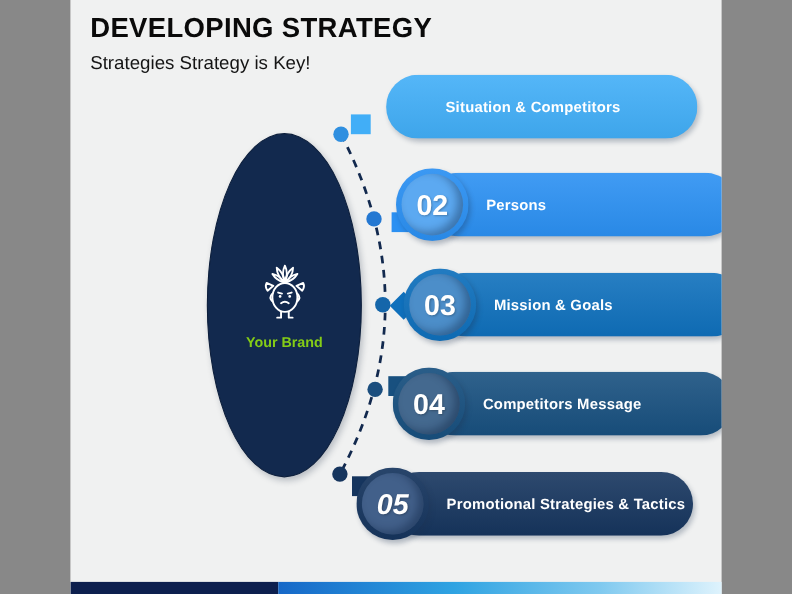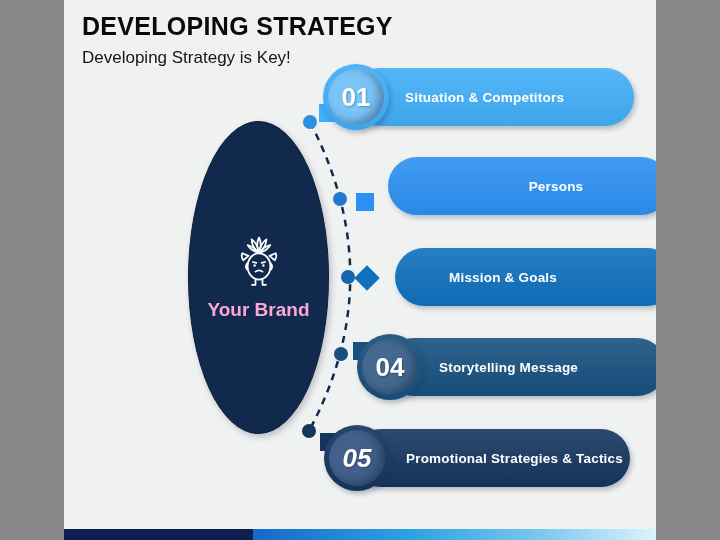--- a/index.html
+++ b/index.html
@@ -21,21 +21,21 @@
 
   
   .brand-ellipse {
     position:absolute; left:124px; top:121px; width:139px; height:311px;
     border-radius:50%;
     border:1px solid #0D1F3C;
     display:flex; flex-direction:column; align-items:center; justify-content:center;
     gap:9px;
     box-shadow:2px 3px 6px rgba(20,35,60,.25);
   }
-  .brand-label { color:#f9a8d4; font-size:19px; font-weight:700; }
+  .brand-label { color:#84cc16; font-size:13px; font-weight:700; }
 
   
   .connector { position:absolute; left:0; top:0; pointer-events:none; }
 
   
   .pill { position:absolute; height:66px; }
   .p1 { left:259px; top:64px;  width:311px; }
   .p2 { left:296px; top:153px; width:310px; }
   .p3 { left:303px; top:244px; width:309px; }
   .p4 { left:293px; top:334px; width:309px; }
@@ -81,21 +81,21 @@
     flex:1; height:100%;
     background:linear-gradient(90deg,#1668C8 0%, #2FA3E2 30%, #7FC9EF 55%, #E8F7FE 78%, #FFFFFF 86%, #A5DFF5 100%);
   }
 </style>
 </head>
 <body>
 
 <div class="slide">
 
   <div class="title">DEVELOPING STRATEGY</div>
-  <div class="subtitle">Developing Strategy is Key!</div>
+  <div class="subtitle">Strategies Strategy is Key!</div>
 
   <svg class="connector" width="720" height="540">
     <path d="M 246 122 Q 327 278 245 431" fill="none" stroke-width="2.5" stroke-dasharray="7 6" stroke="#12294E"></path>
     <circle cx="246" cy="122" r="7" fill="#2F8FE0"></circle>
     <circle cx="276" cy="199" r="7" fill="#2478D2"></circle>
     <circle cx="284" cy="277" r="7" fill="#1566AA"></circle>
     <circle cx="277" cy="354" r="7" fill="#1B4E7E"></circle>
     <circle cx="245" cy="431" r="7" fill="#16355E"></circle>
   </svg>
 
@@ -117,43 +117,47 @@
       <path d="M28 52 v6 h-4 M36 52 v6 h4"></path>
     </svg>
     <span class="brand-label">Your Brand</span>
   </div>
 
   <div class="pill p1">
     <div class="pill-bar" style="background-color: rgb(65, 174, 247); align-items: center;">
       <span class="pill-label">Situation &amp; Competitors</span>
     </div>
     <div class="tail t-down" style="background-color: rgb(65, 174, 247);"></div>
-    <div class="badge" style="background-color: rgb(65, 174, 247);">
-      <div class="badge-inner" style="background-color: rgb(122, 196, 248);"></div>
-      <span class="badge-num">01</span>
-    </div>
   </div>
 
   <div class="pill p2">
-    <div class="pill-bar" style="background-color: rgb(43, 144, 242); justify-content: center;">
+    <div class="pill-bar" style="background-color: rgb(43, 144, 242);">
       <span class="pill-label">Persons</span>
     </div>
     <div class="tail t-down" style="background-color: rgb(43, 144, 242);"></div>
+    <div class="badge" style="background-color: rgb(43, 144, 242);">
+      <div class="badge-inner" style="background-color: rgb(92, 169, 241);"></div>
+      <span class="badge-num">02</span>
+    </div>
   </div>
 
   <div class="pill p3">
     <div class="pill-bar" style="background-color: rgb(15, 112, 188);">
       <span class="pill-label">Mission &amp; Goals</span>
     </div>
     <div class="tail t-mid" style="background-color: rgb(15, 112, 188);"></div>
+    <div class="badge" style="background-color: rgb(15, 112, 188);">
+      <div class="badge-inner" style="background-color: rgb(76, 142, 201);"></div>
+      <span class="badge-num">03</span>
+    </div>
   </div>
 
   <div class="pill p4">
     <div class="pill-bar" style="background-color: rgb(24, 80, 127);">
-      <span class="pill-label">Storytelling Message</span>
+      <span class="pill-label">Competitors Message</span>
     </div>
     <div class="tail t-up" style="background-color: rgb(24, 80, 127);"></div>
     <div class="badge" style="background-color: rgb(24, 80, 127);">
       <div class="badge-inner" style="background-color: rgb(68, 105, 143);"></div>
       <span class="badge-num">04</span>
     </div>
   </div>
 
   <div class="pill p5">
     <div class="pill-bar" style="background-color: rgb(22, 53, 94);">

